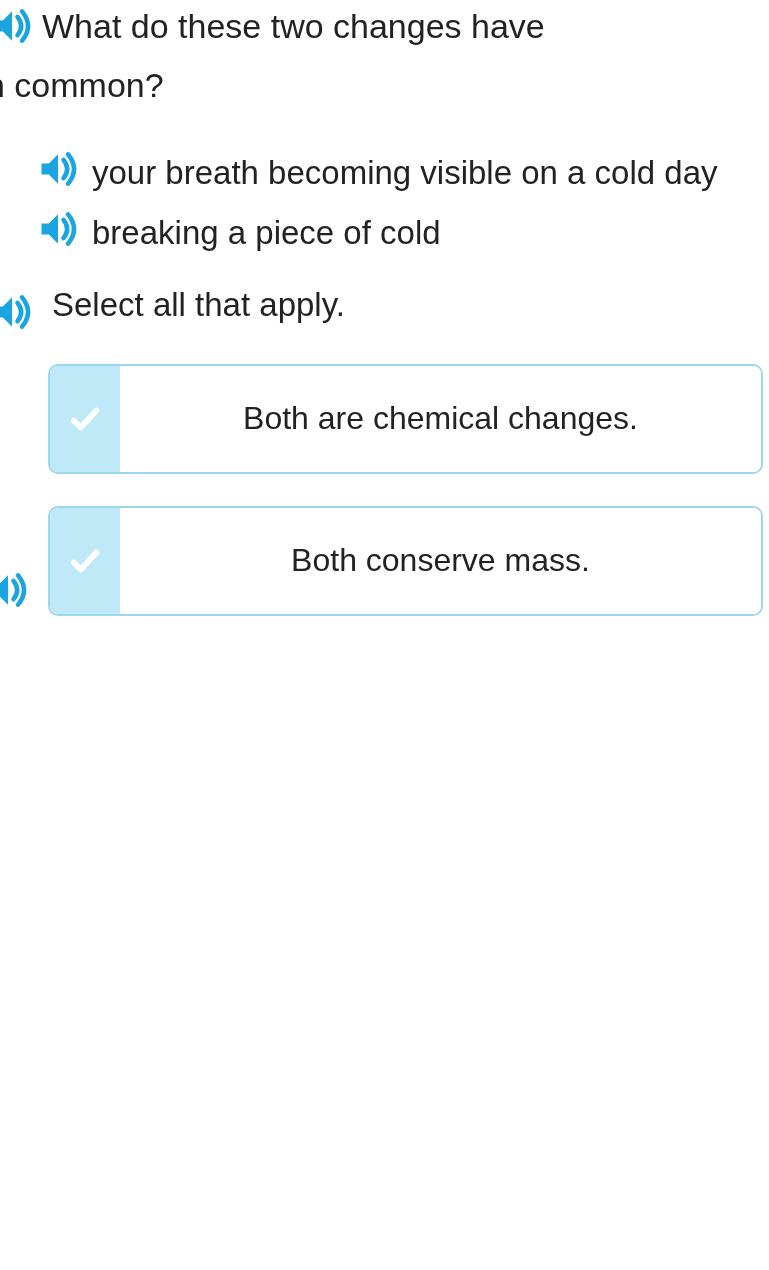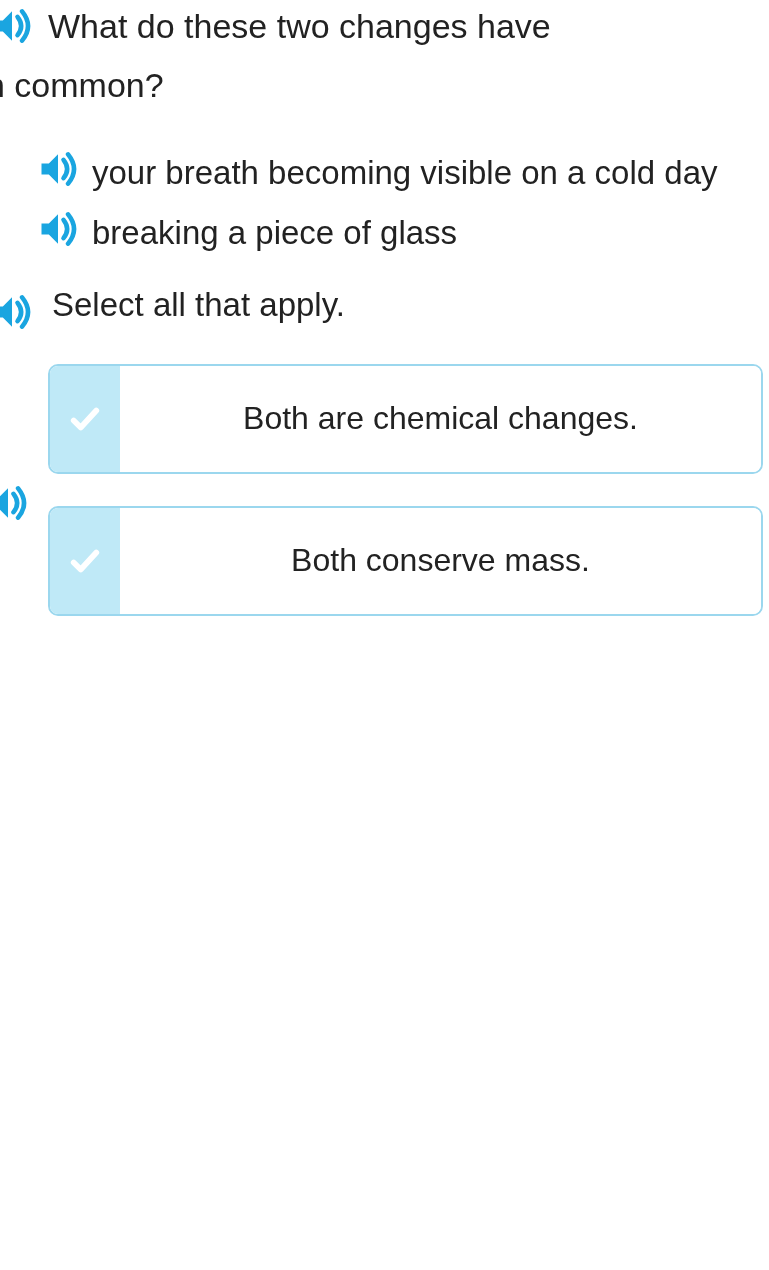--- a/index.html
+++ b/index.html
@@ -10,21 +10,21 @@
     body {
       font-family: Verdana, Geneva, sans-serif;
       background: #ffffff;
       width: 769px;
       padding: 0;
       color: #222222;
     }
     .question-row {
       display: flex;
       align-items: flex-start;
-      gap: 14px;
+      gap: 8px;
       margin-bottom: 20px;
     }
     .question-text {
       font-size: 34px;
       line-height: 1.55;
       flex: 1;
     }
     .speaker-icon {
       flex-shrink: 0;
       width: 42px;
@@ -60,21 +60,21 @@
     .instruction-row {
       display: flex;
       gap: 18px;
       margin-bottom: 30px;
     }
     .instruction-text {
       font-size: 33px;
     }
     .answers-area {
       display: flex;
-      align-items: center;
+      align-items: flex-end;
       gap: 18px;
     }
     .side-speaker {
       flex-shrink: 0;
       padding-top: 30px;
     }
     .options-column {
       flex: 1;
       display: flex;
       flex-direction: column;
@@ -146,21 +146,21 @@
     <div class="item-text">your breath becoming visible on a cold day</div>
   </div>
   <div class="item-row">
     <span class="speaker-icon small">
       <svg viewBox="0 0 48 48" width="44" height="44">
         <path d="M6 18 L6 30 L14 30 L24 40 L24 8 L14 18 Z" fill="#1aa5e0"></path>
         <path d="M30 14 Q38 24 30 34" stroke="#1aa5e0" stroke-width="5" fill="none" stroke-linecap="round"></path>
         <path d="M35 8 Q48 24 35 40" stroke="#1aa5e0" stroke-width="5" fill="none" stroke-linecap="round"></path>
       </svg>
     </span>
-    <div class="item-text">breaking a piece of glass</div>
+    <div class="item-text">breaking a piece of cold</div>
   </div>
 </div>
 
 <div class="instruction-row">
   <span class="speaker-icon edge truncated-left">
     <svg viewBox="0 0 48 48" width="44" height="44">
       <path d="M6 18 L6 30 L14 30 L24 40 L24 8 L14 18 Z" fill="#1aa5e0"></path>
       <path d="M30 14 Q38 24 30 34" stroke="#1aa5e0" stroke-width="5" fill="none" stroke-linecap="round"></path>
       <path d="M35 8 Q48 24 35 40" stroke="#1aa5e0" stroke-width="5" fill="none" stroke-linecap="round"></path>
     </svg>

